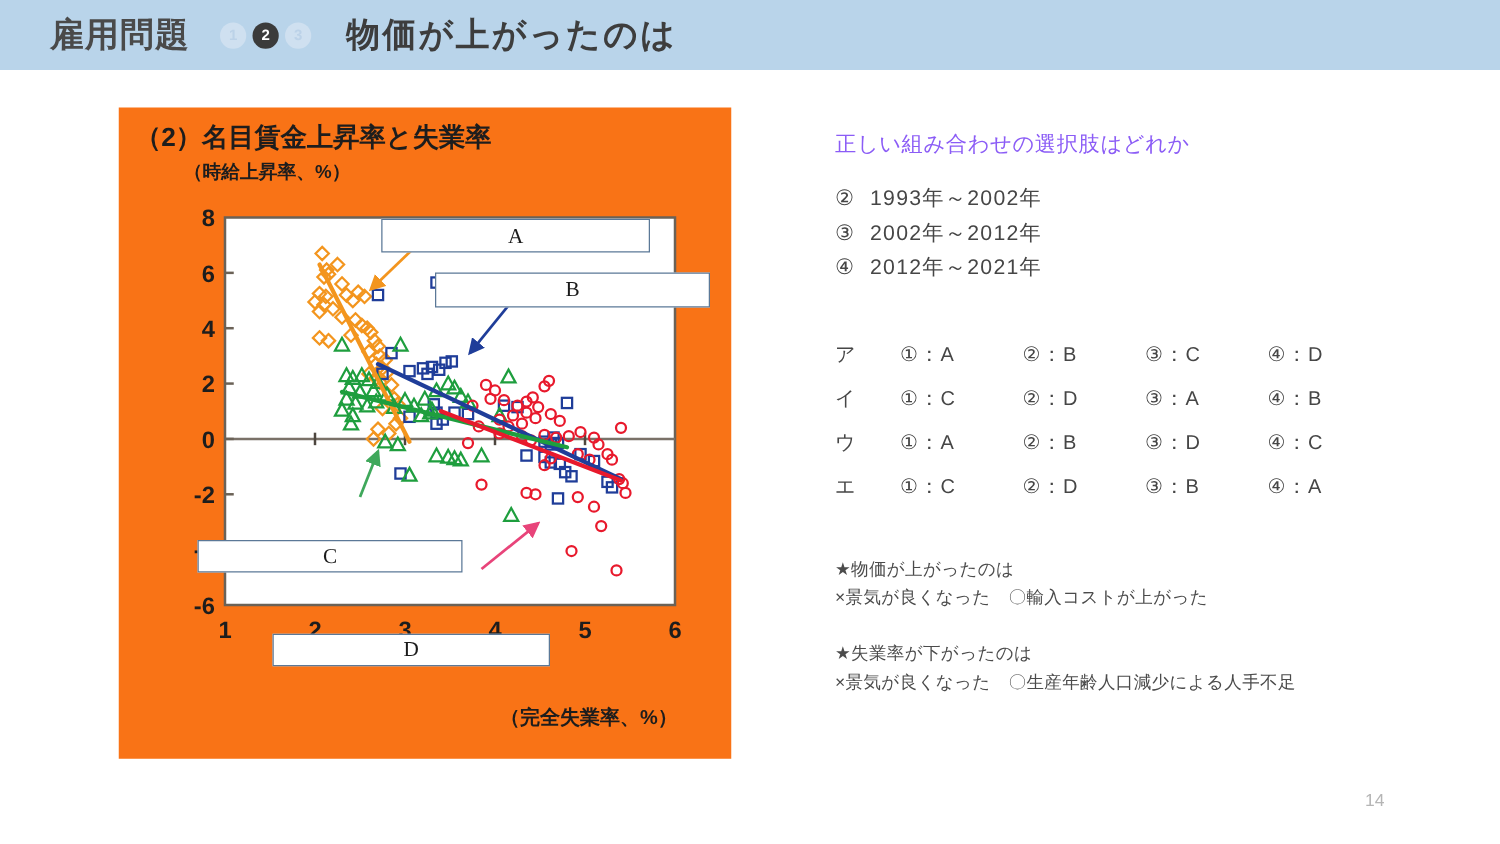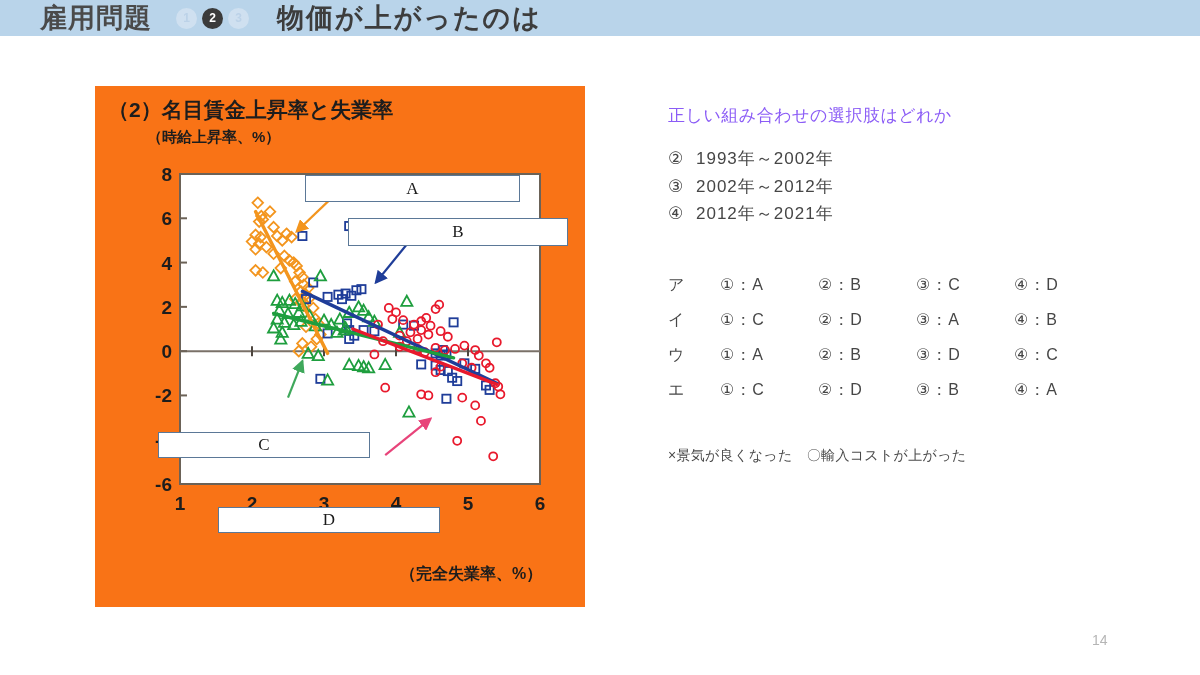--- a/index.html
+++ b/index.html
@@ -6,21 +6,21 @@
   html, body {
     width: 1200px; height: 675px;
     background: #ffffff;
     font-family: "Liberation Sans", "DejaVu Sans", sans-serif;
     overflow: hidden;
   }
   #slide { position: relative; width: 1200px; height: 675px; background: #fff; }
 
   
   .header-bar {
-    position: absolute; left: 0; top: 0; width: 1200px; height: 36px;
+    position: absolute; left: 0; top: 0; width: 1200px; height: 56px;
     background: #b9d4ea;
     display: flex; align-items: center;
   }
   .header-title {
     margin-left: 40px;
     font-size: 27px; font-weight: bold; color: #4a4a4a;
     letter-spacing: 1px; white-space: nowrap;
   }
   .steps { display: flex; align-items: center; gap: 5px; margin-left: 24px; }
   .step {
@@ -397,18 +397,23 @@
       <div class="answer-row">
         <span class="ans-key">エ</span>
         <span class="ans-cell">①：C</span>
         <span class="ans-cell">②：D</span>
         <span class="ans-cell">③：B</span>
         <span class="ans-cell">④：A</span>
       </div>
     </div>
 
     <div class="notes-block">
+      <div class="note-line">★物価が上がったのは</div>
       <div class="note-line">×景気が良くなった　〇輸入コストが上がった</div>
+    </div>
+    <div class="notes-block">
+      <div class="note-line">★失業率が下がったのは</div>
+      <div class="note-line">×景気が良くなった　〇生産年齢人口減少による人手不足</div>
     </div>
   </div>
 
   <div class="page-num">14</div>
 </div>
 
 </body></html>

